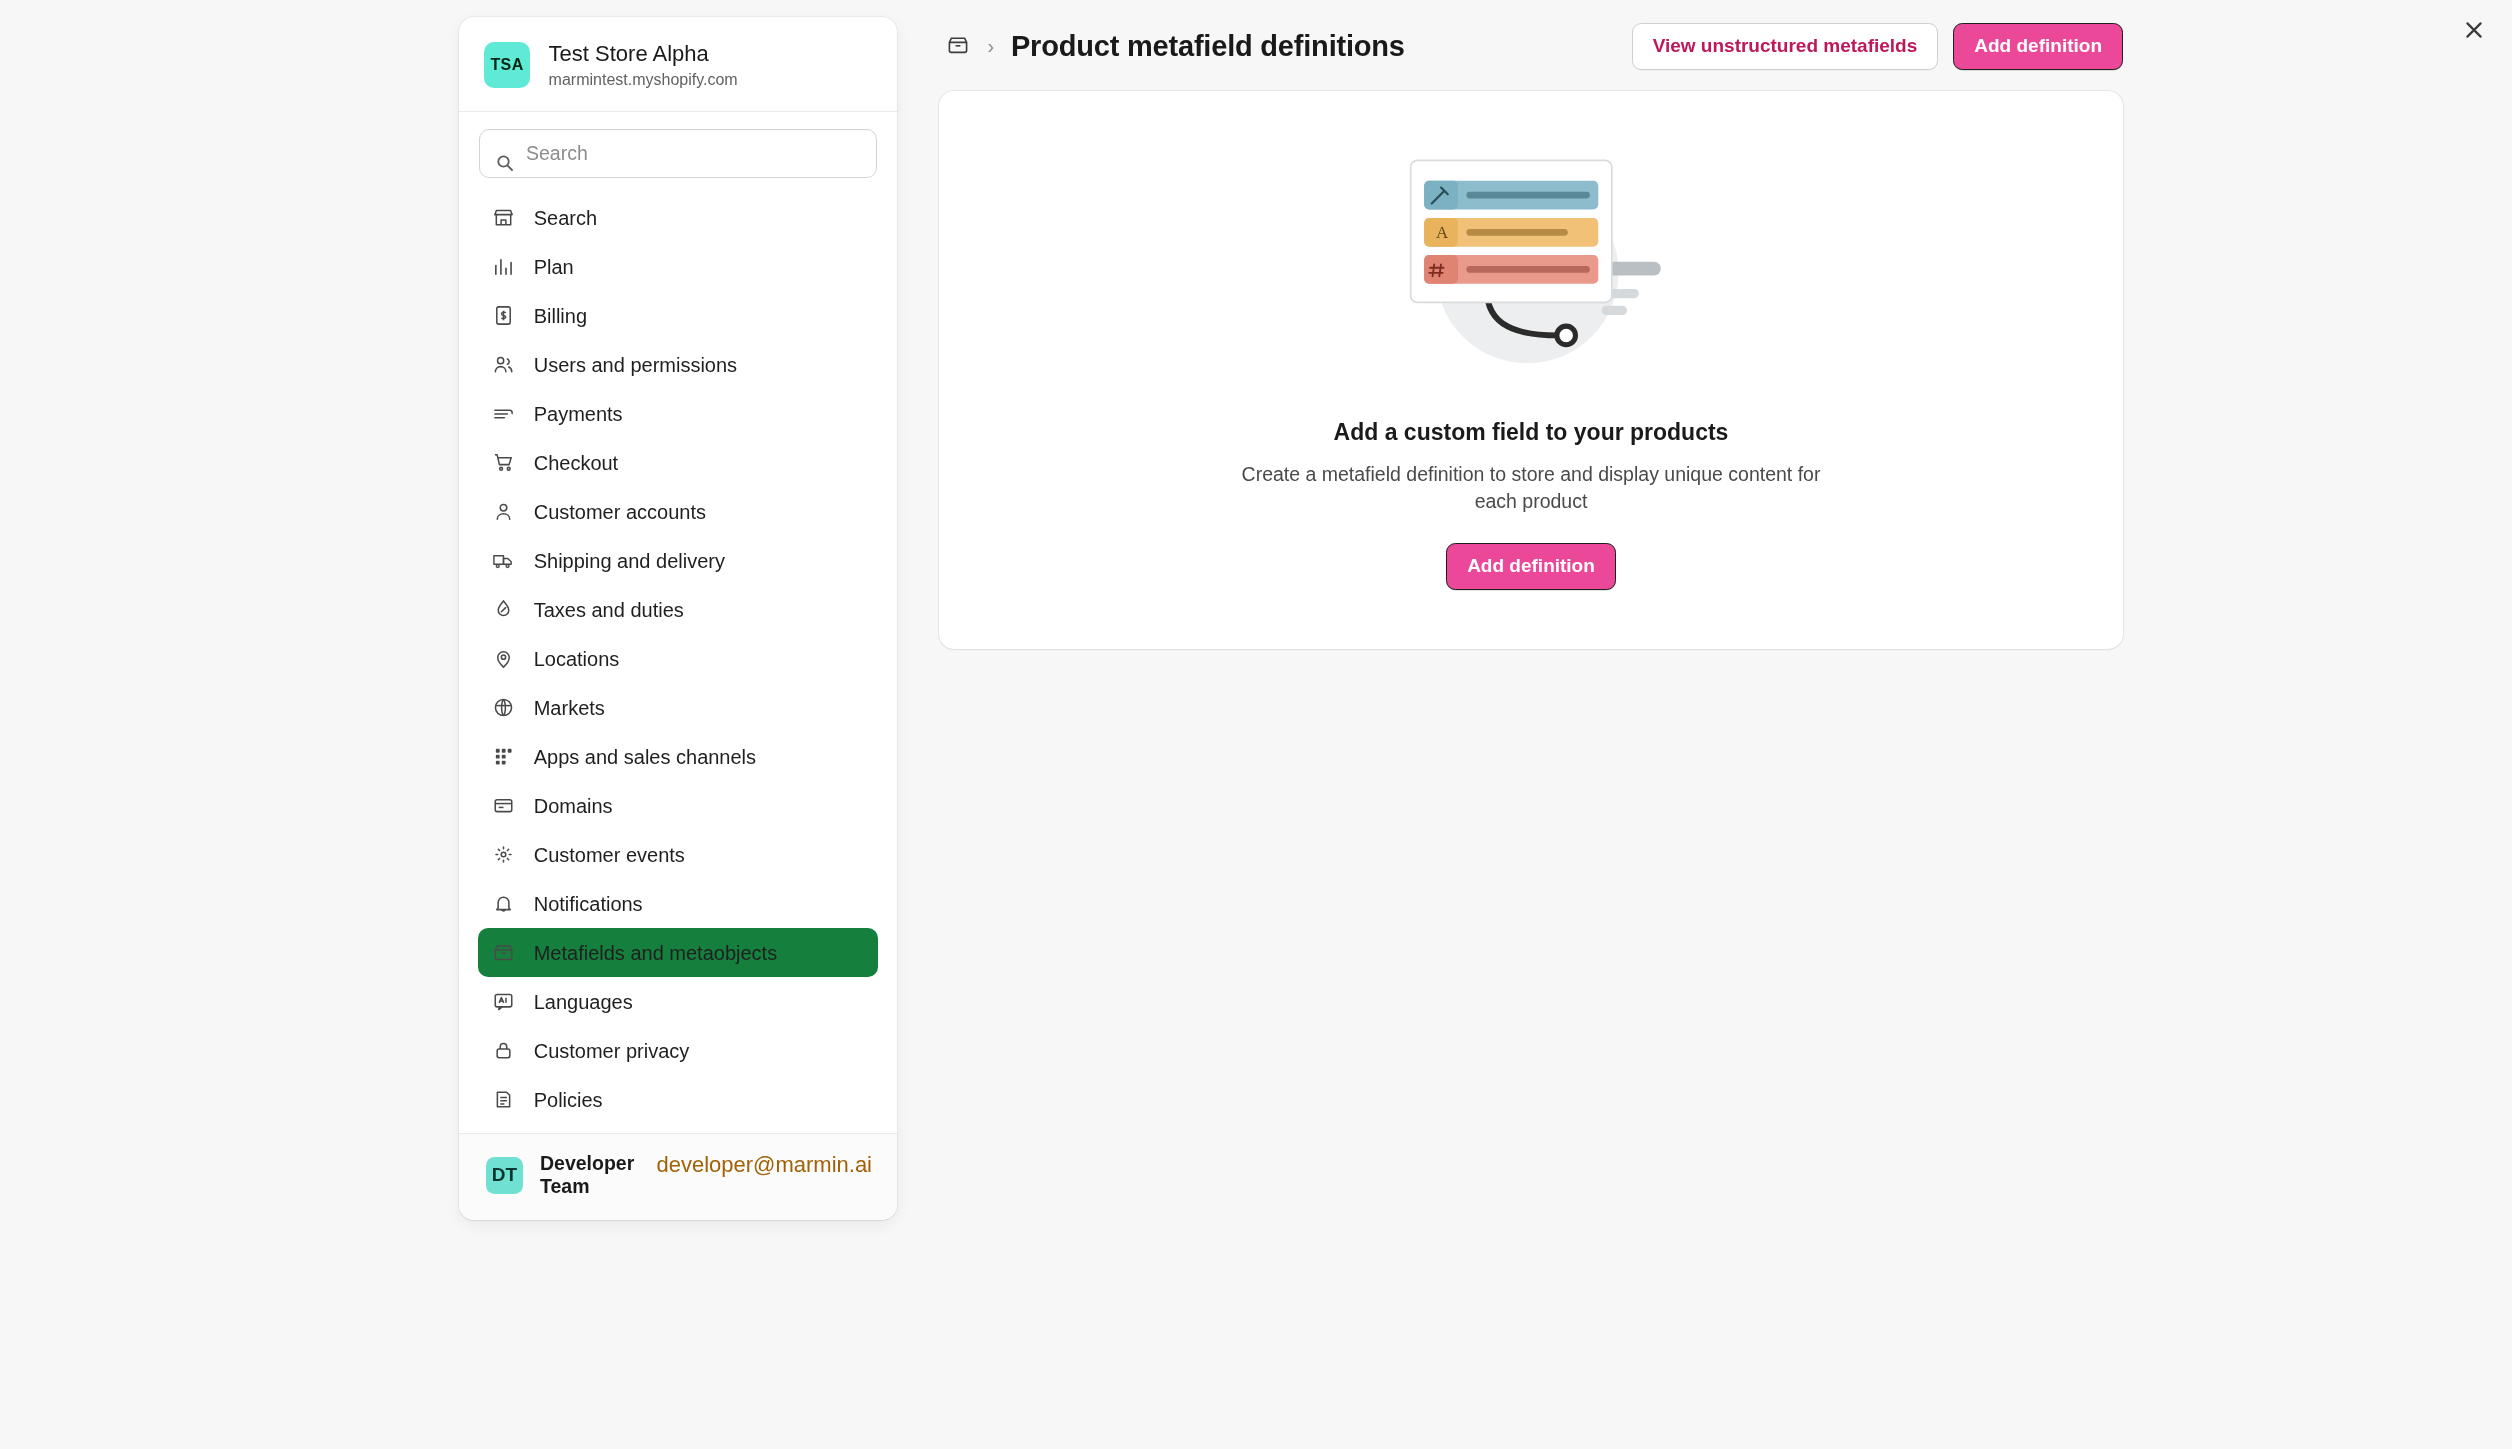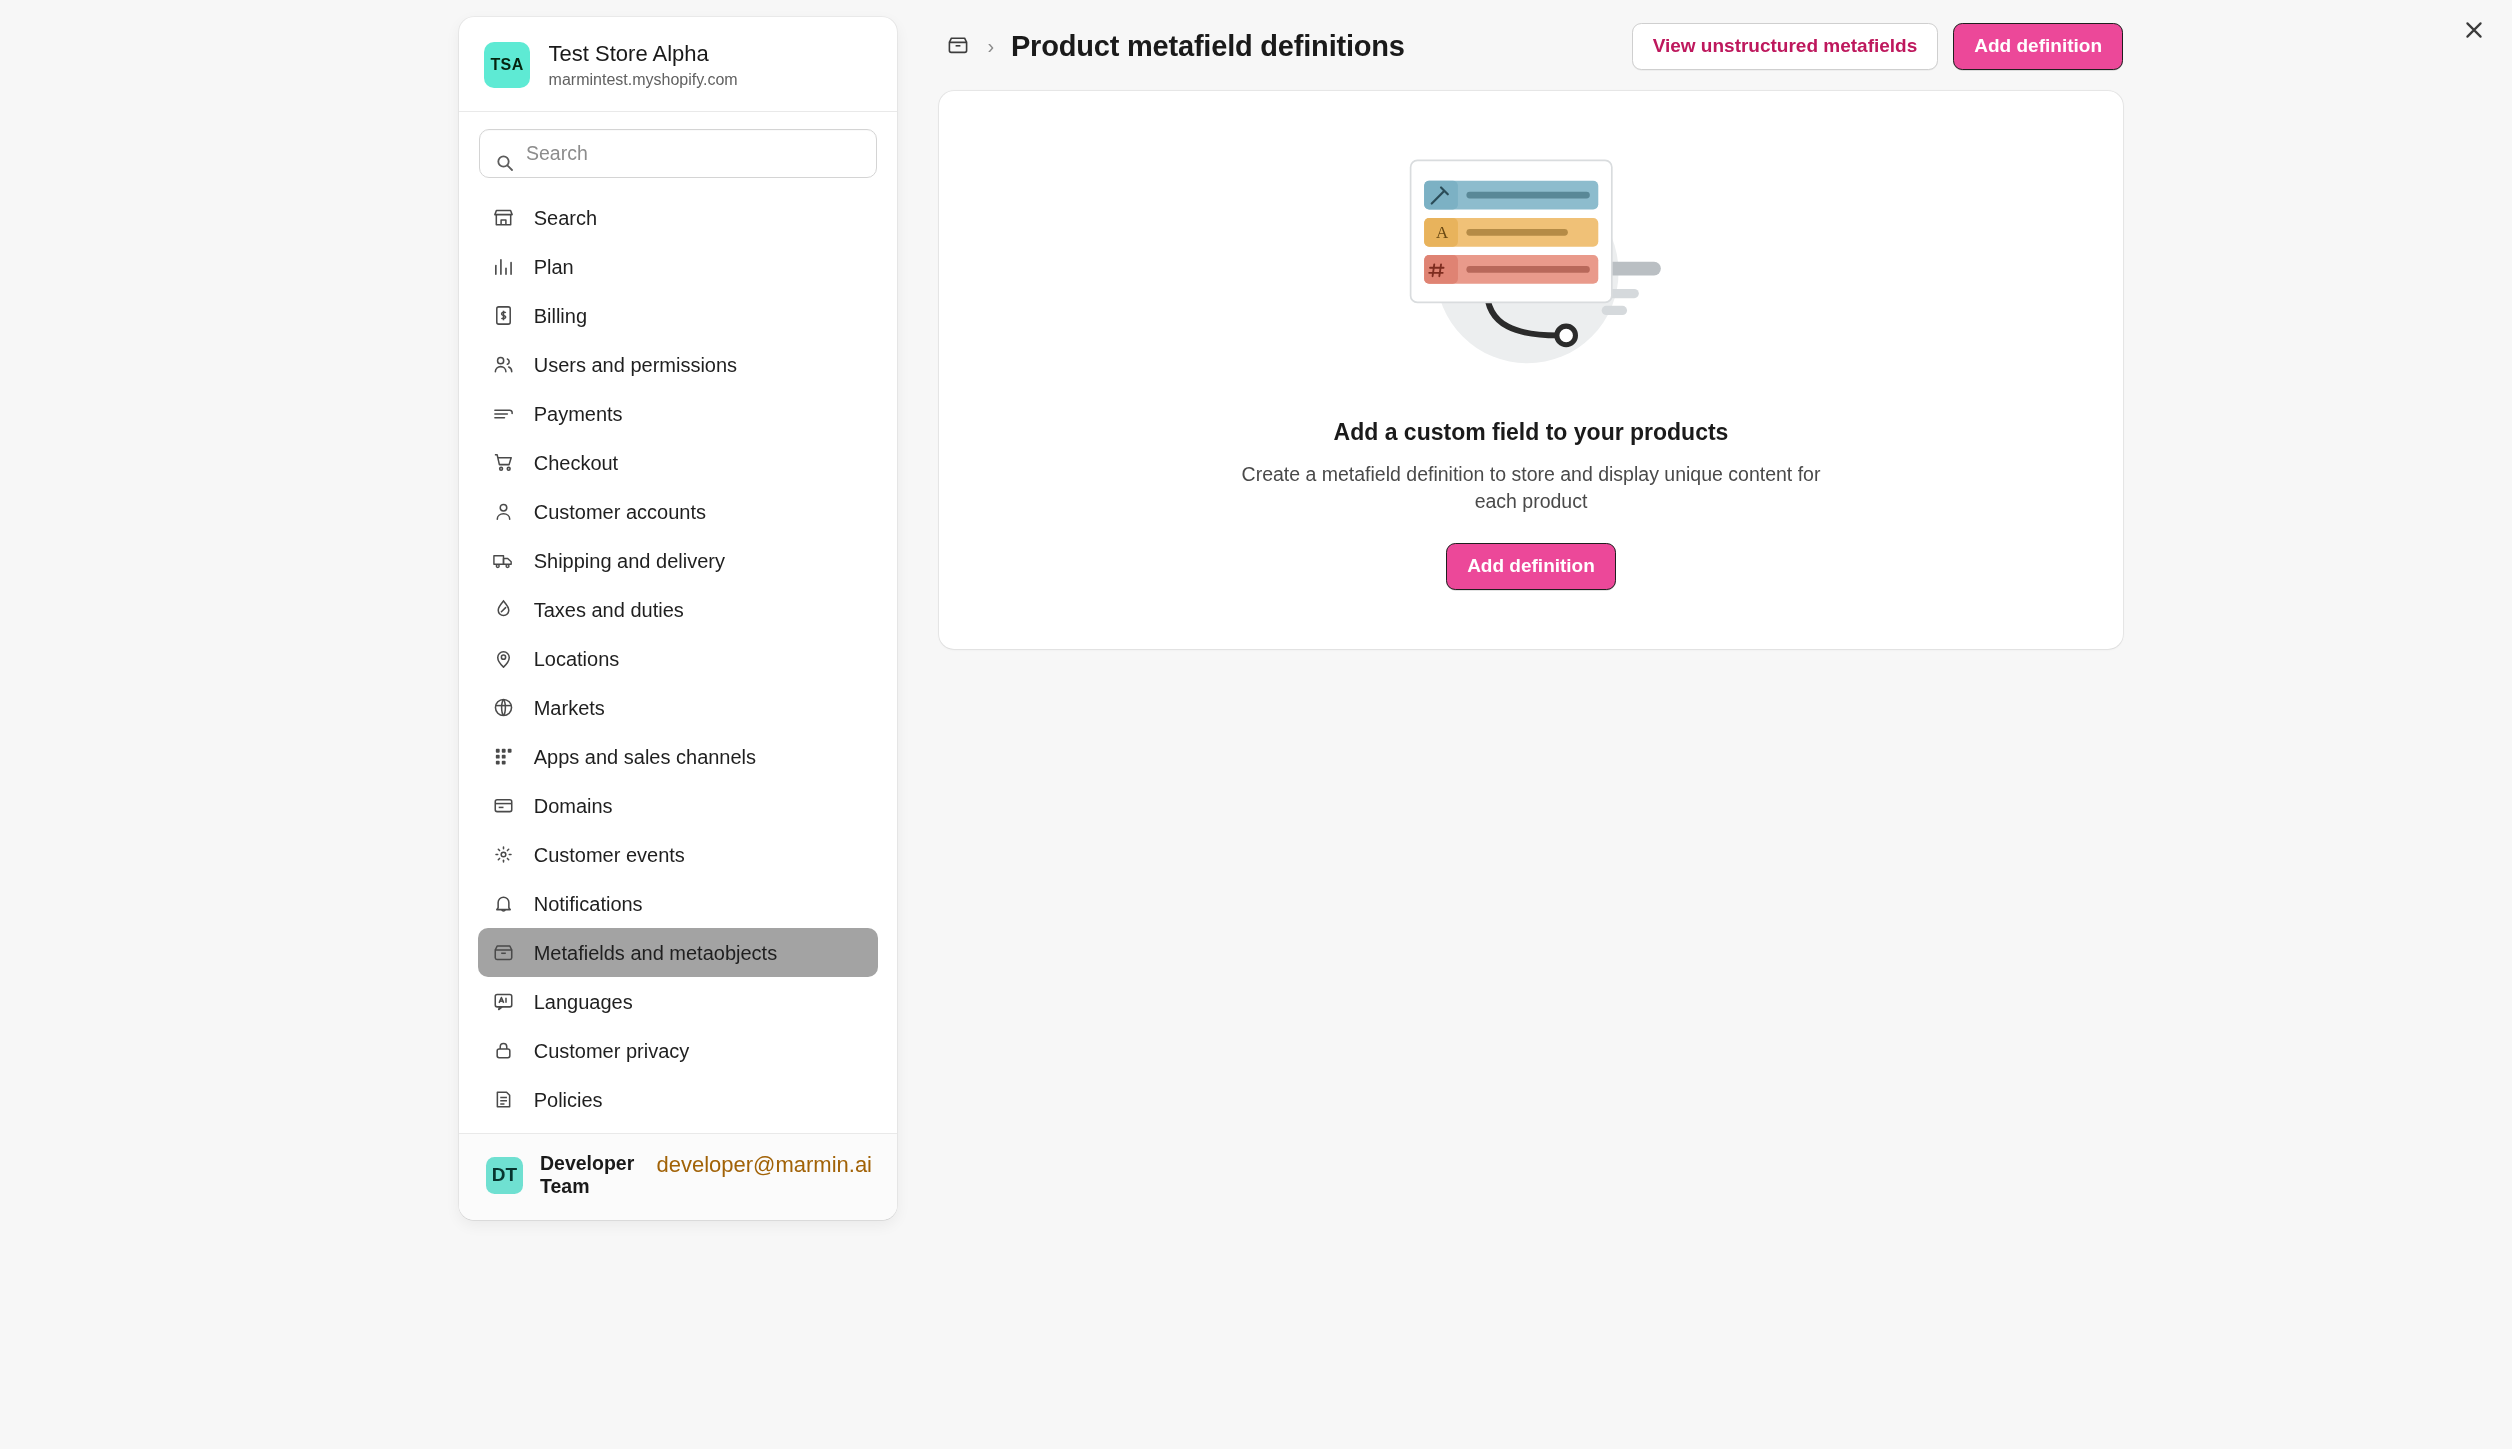--- a/index.html
+++ b/index.html
@@ -80,21 +80,21 @@
 
   .nav { padding: 1.7px 18.6px 8.5px 18.6px; }
   .nav-item {
     display: flex; align-items: center; gap: 18.6px;
     height: 49px;
     padding: 0 13.5px;
     border-radius: 10px;
     cursor: pointer;
     color: #2b2b2b;
   }
-  .nav-item.active { background: #a3a3a3; }
+  .nav-item.active { background: #15803d; }
   .nav-icon {
     width: 24px; height: 24px; flex: none;
     display: flex; align-items: center; justify-content: center;
     color: #4a4a4a;
   }
   .nav-icon svg { width: 23px; height: 23px; display: block; }
   .nav-label { font-size: 20px; color: #1f1f1f; line-height: 1; }
 
   .user-foot {
     display: flex; align-items: center; gap: 17px;

